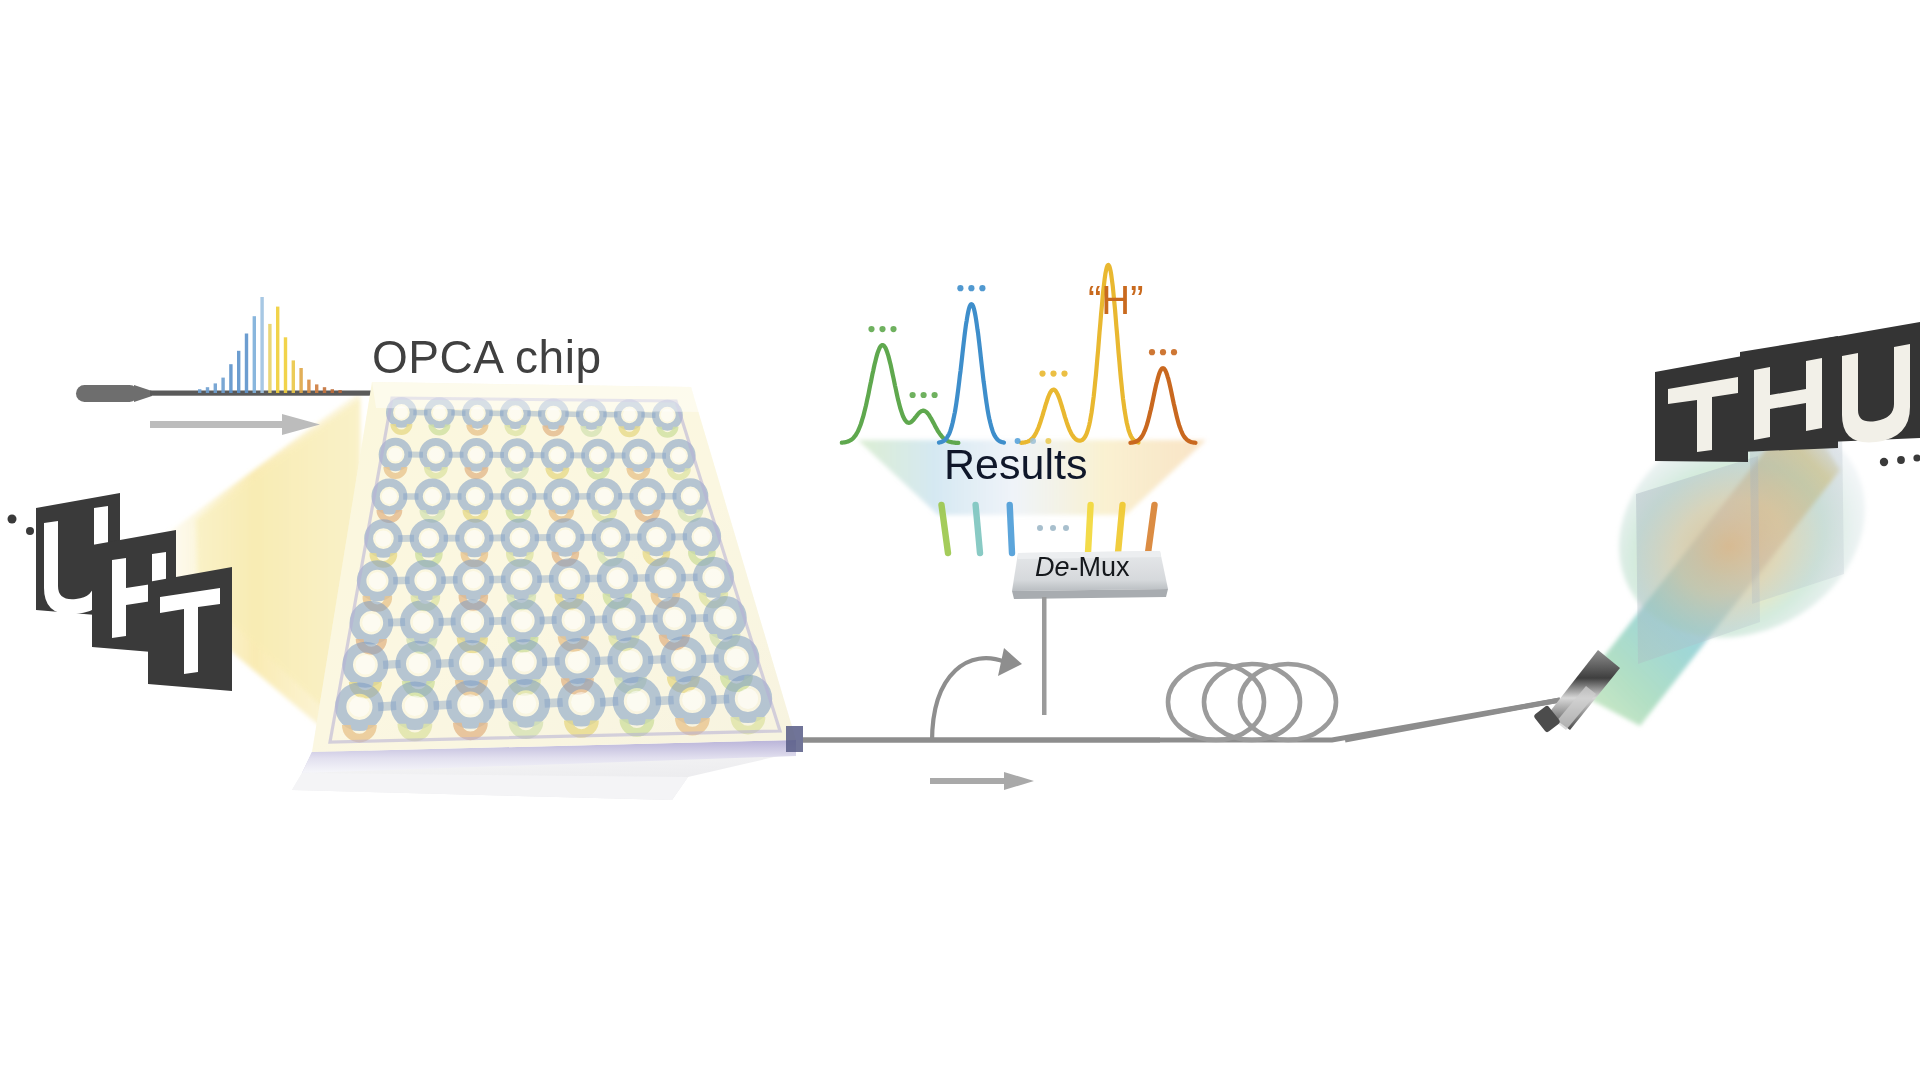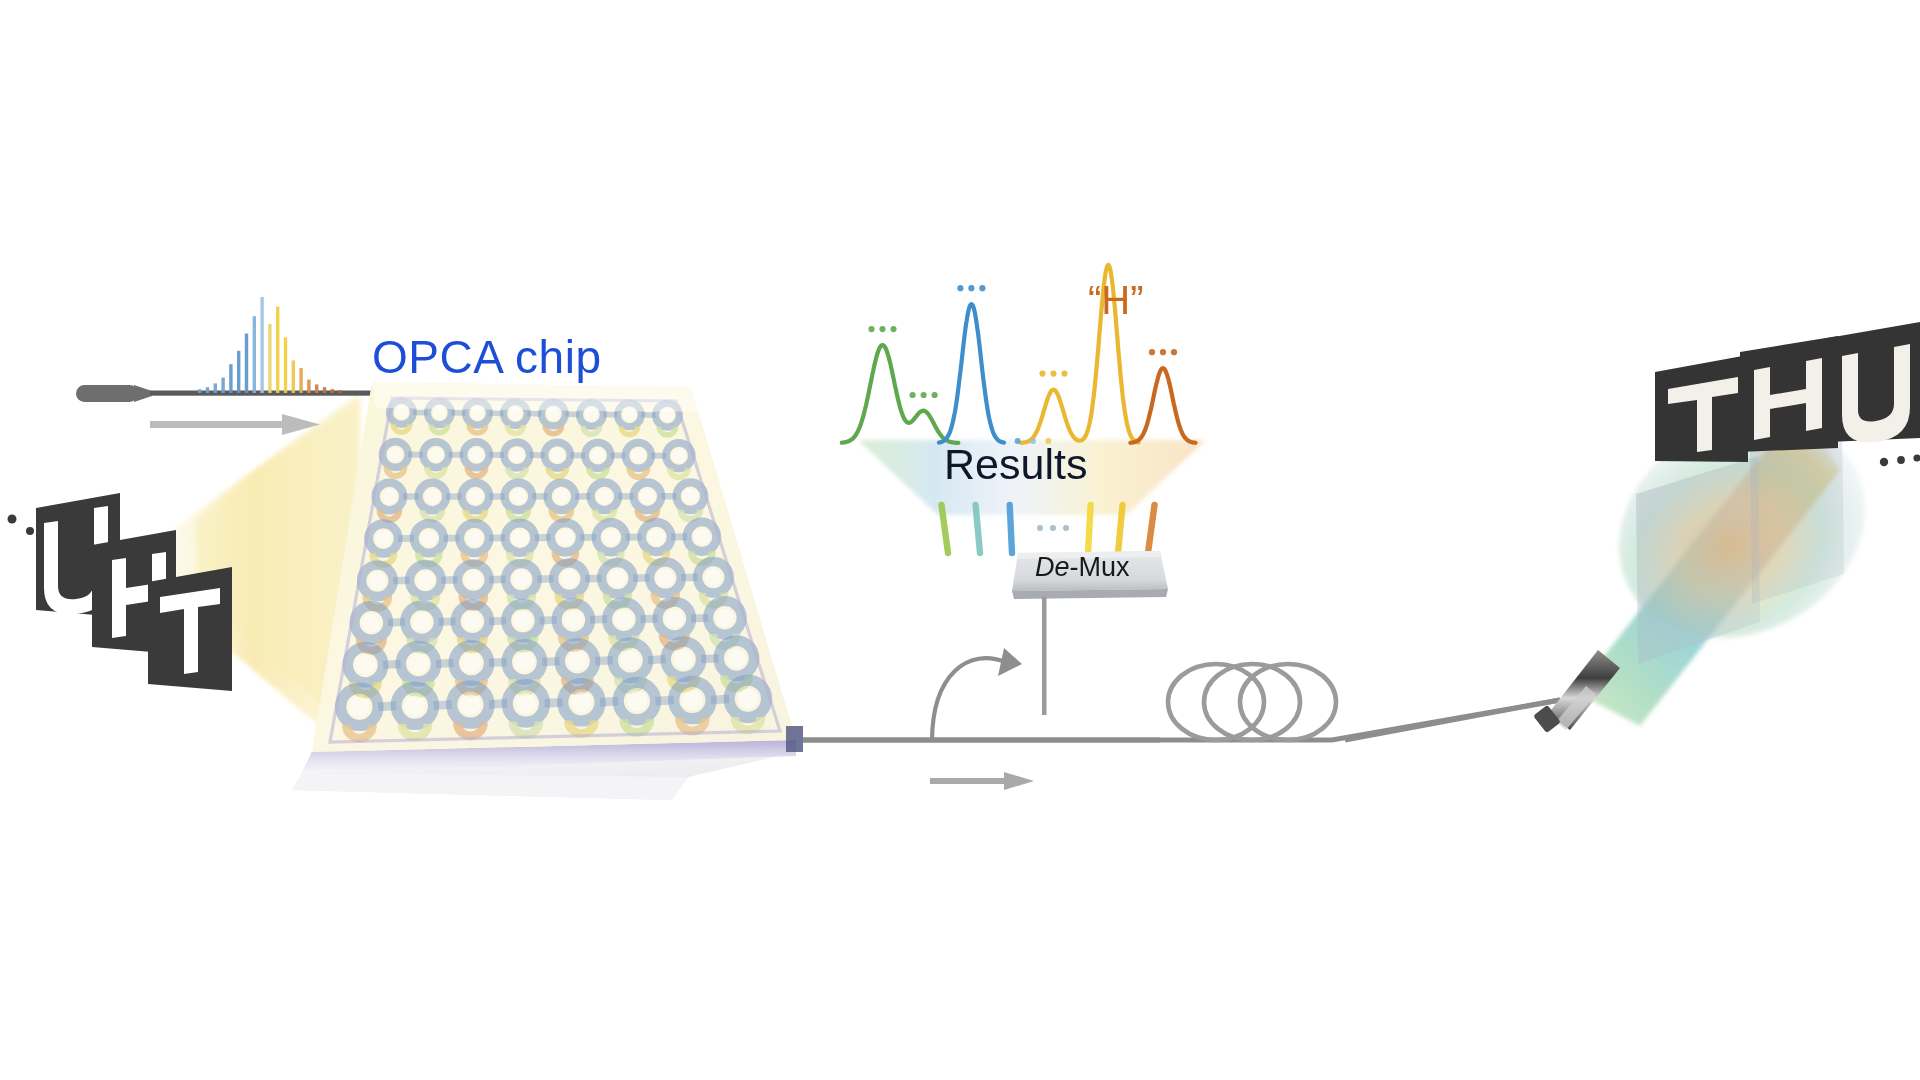--- a/index.html
+++ b/index.html
@@ -21,21 +21,21 @@
   #figure svg.layer {
     position: absolute;
     left: 0;
     top: 0;
     width: 1920px;
     height: 1080px;
   }
   .lbl {
     position: absolute;
     white-space: nowrap;
-    color: #1d4ed8;
+    color: #404040;
     font-family: "Liberation Sans", sans-serif;
   }
   #opca-label {
     left: 372px;
     top: 330px;
     font-size: 46px;
     letter-spacing: 0.5px;
   }
   #results-label {
     left: 944px;

